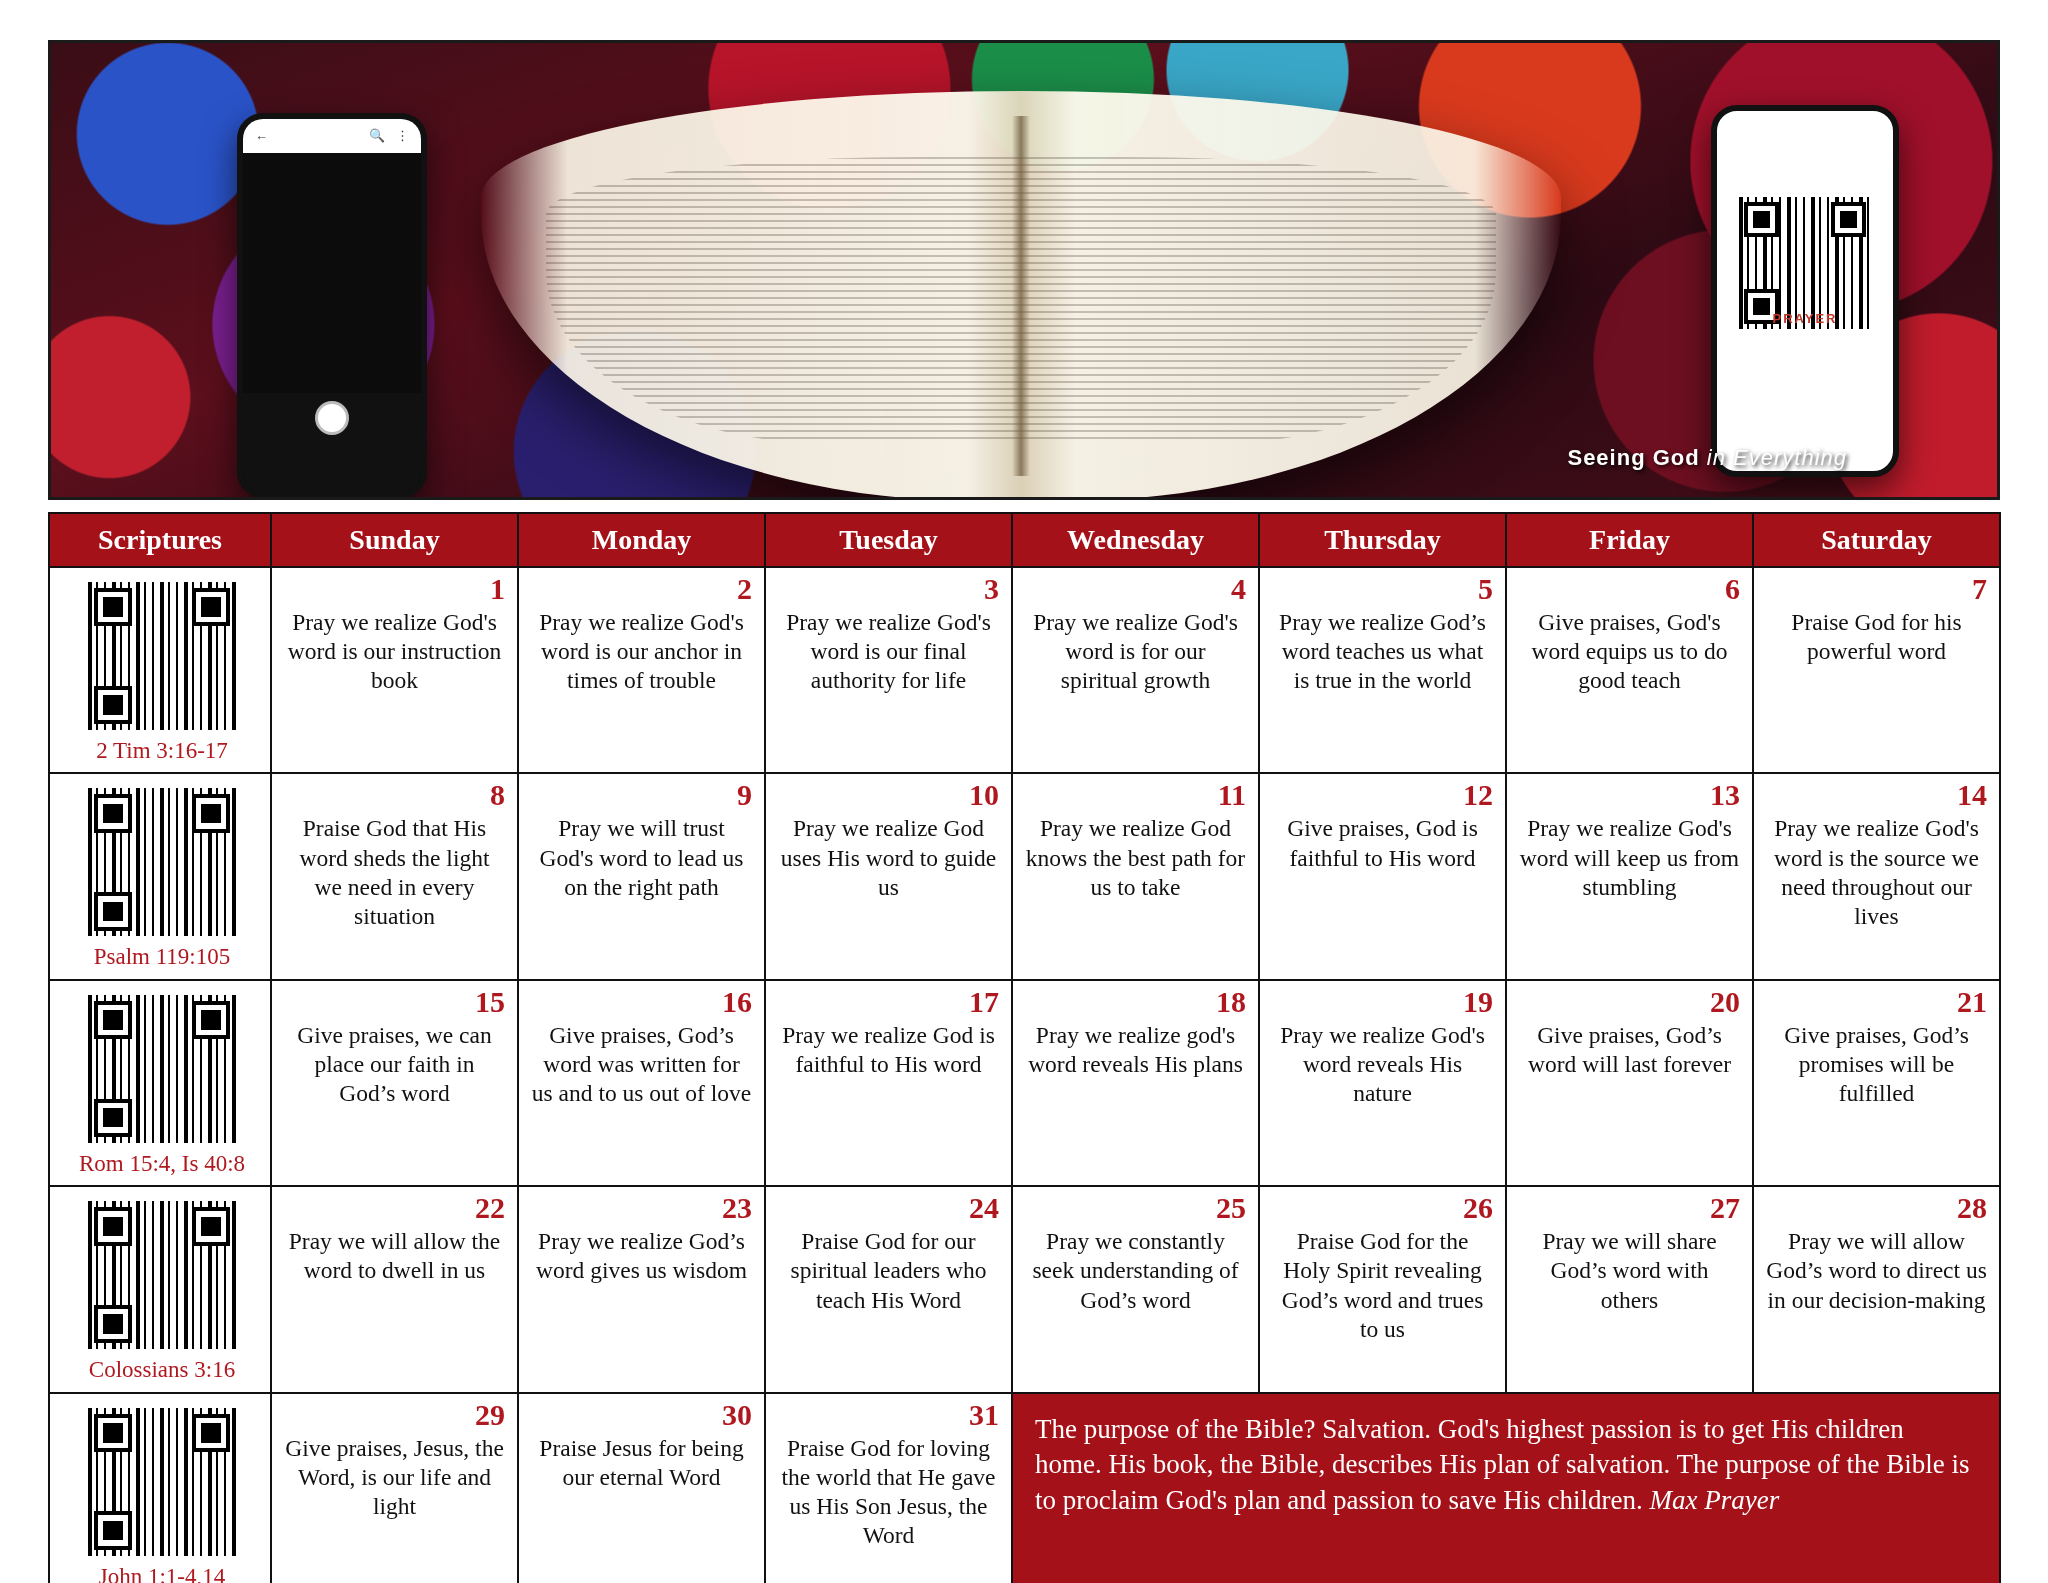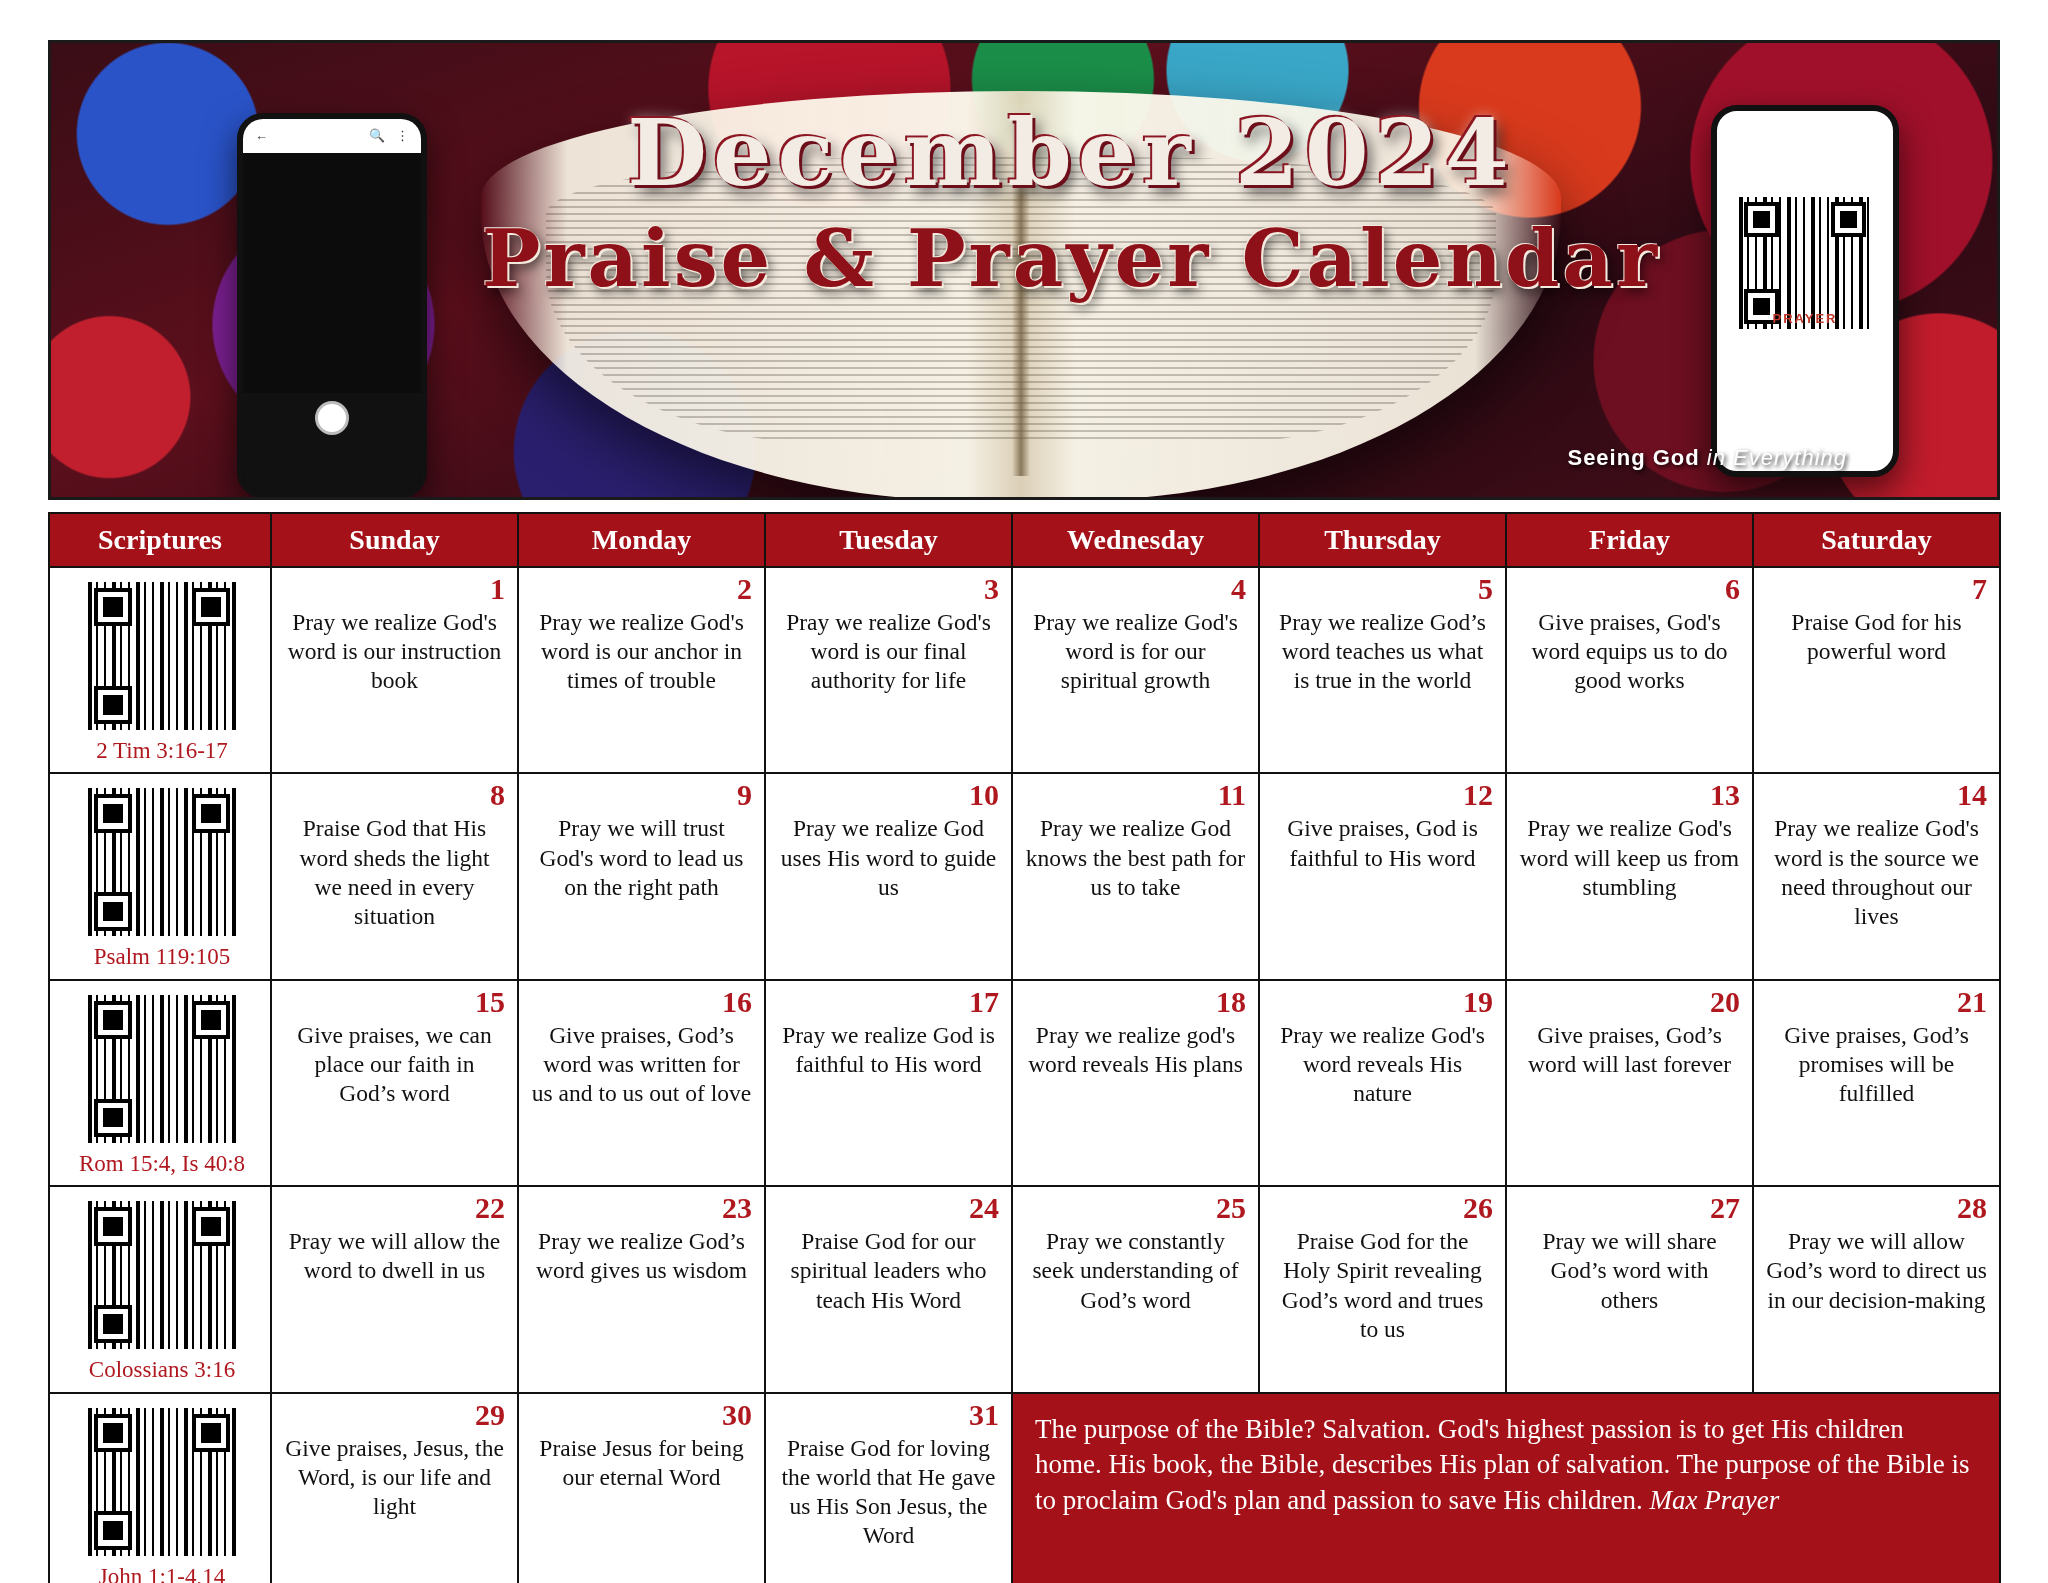--- a/index.html
+++ b/index.html
@@ -273,24 +273,20 @@
       <div class="screen">
         <div class="qr qr-on-phone qr-right-pos">
           <span class="fp tl"></span>
             <span class="fp tr"></span>
             <span class="fp bl"></span>
         </div>
         <div class="qr-word qr-word-right">PRAYER</div>
       </div>
     </div>
 
-    <div class="title-wrap">
-      <div class="title-main">December 2024</div>
-      <div class="title-sub">Praise &amp; Prayer Calendar</div>
-    </div>
 
     <div class="tagline">
       <span>Seeing God</span><em> in Everything</em>
     </div>
   </div>
 
   <table class="cal">
     <colgroup>
       <col class="scr">
         <col class="day">
@@ -339,21 +335,21 @@
         <td class="daycell">
           <div class="num">4</div>
           <div class="txt">Pray we realize God's word is for our spiritual growth</div>
         </td>
         <td class="daycell">
           <div class="num">5</div>
           <div class="txt">Pray we realize God’s word teaches us what is true in the world</div>
         </td>
         <td class="daycell">
           <div class="num">6</div>
-          <div class="txt">Give praises, God's word equips us to do good works</div>
+          <div class="txt">Give praises, God's word equips us to do good teach</div>
         </td>
         <td class="daycell">
           <div class="num">7</div>
           <div class="txt">Praise God for his powerful word</div>
         </td>
       </tr>
 
       <tr>
         <td class="scripture">
           <div class="qr">

